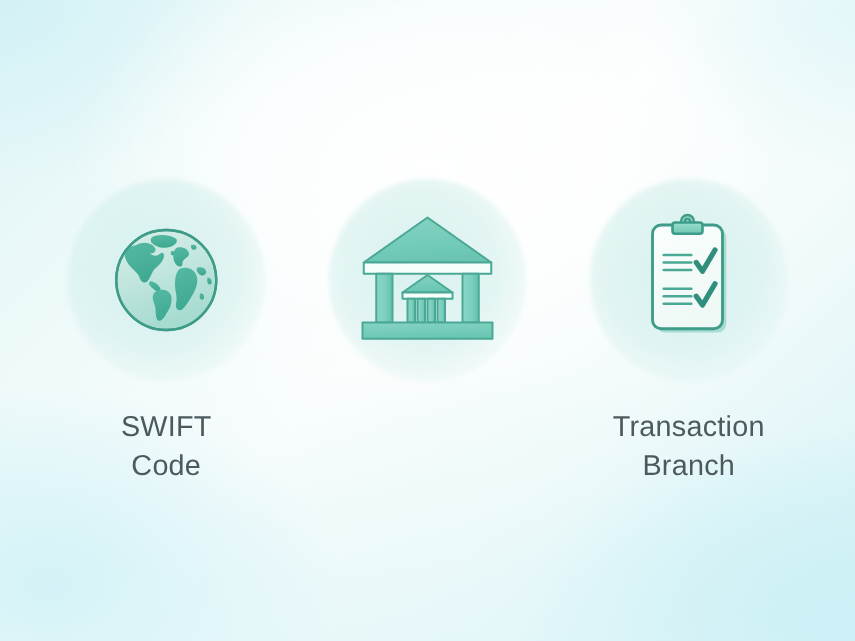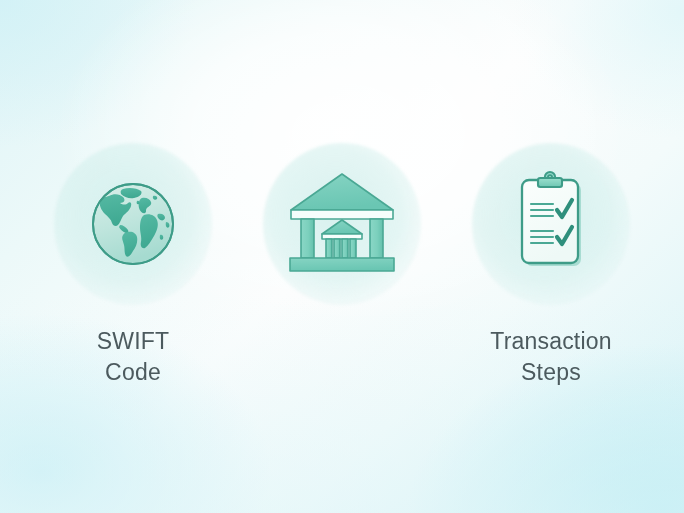--- a/index.html
+++ b/index.html
@@ -247,17 +247,17 @@
           <g stroke="#4aa894" stroke-width="2.1" stroke-linecap="round">
             <line x1="19" y1="63" x2="41" y2="63"></line>
             <line x1="19" y1="69" x2="41" y2="69"></line>
             <line x1="19" y1="75" x2="41" y2="75"></line>
           </g>
 
           <path d="M45 69 L50 76 L60 59" fill="none" stroke="#2f8f7c" stroke-width="4.2" stroke-linecap="round" stroke-linejoin="round"></path>
         </svg>
       </div>
       <div class="label">Transaction
-Steps</div>
+Branch</div>
     </div>
 
   </div>
 </div>
 
 </body></html>

